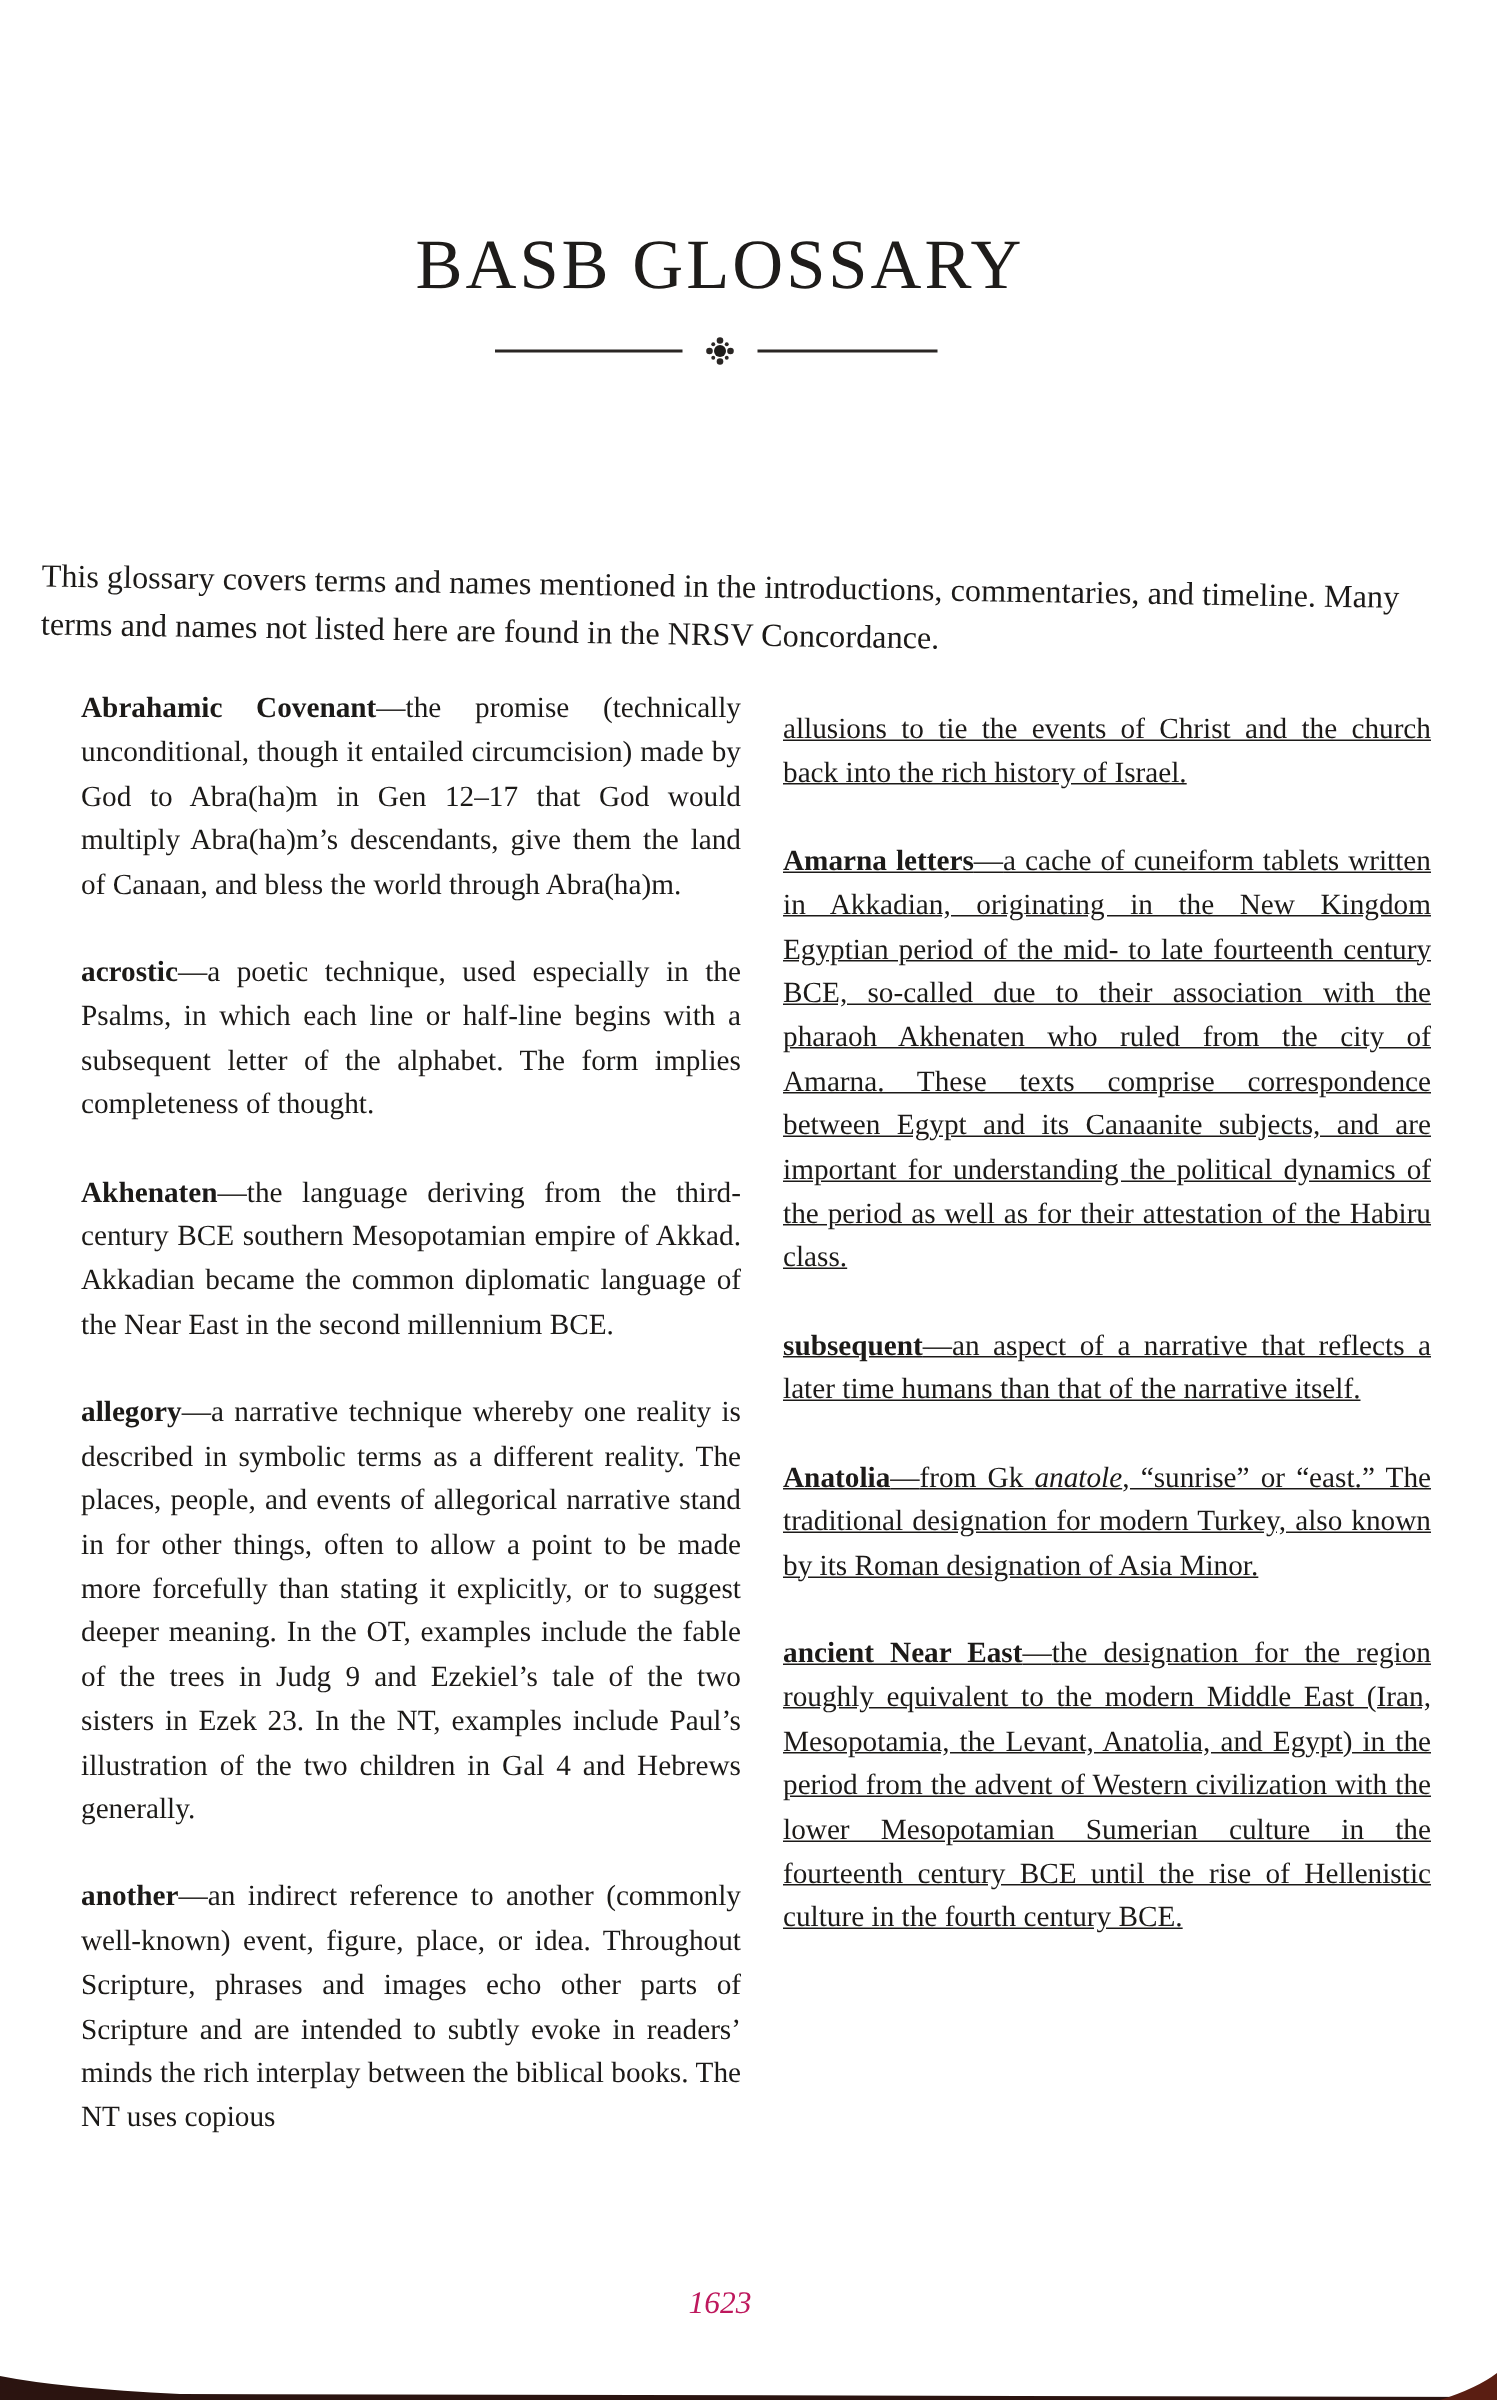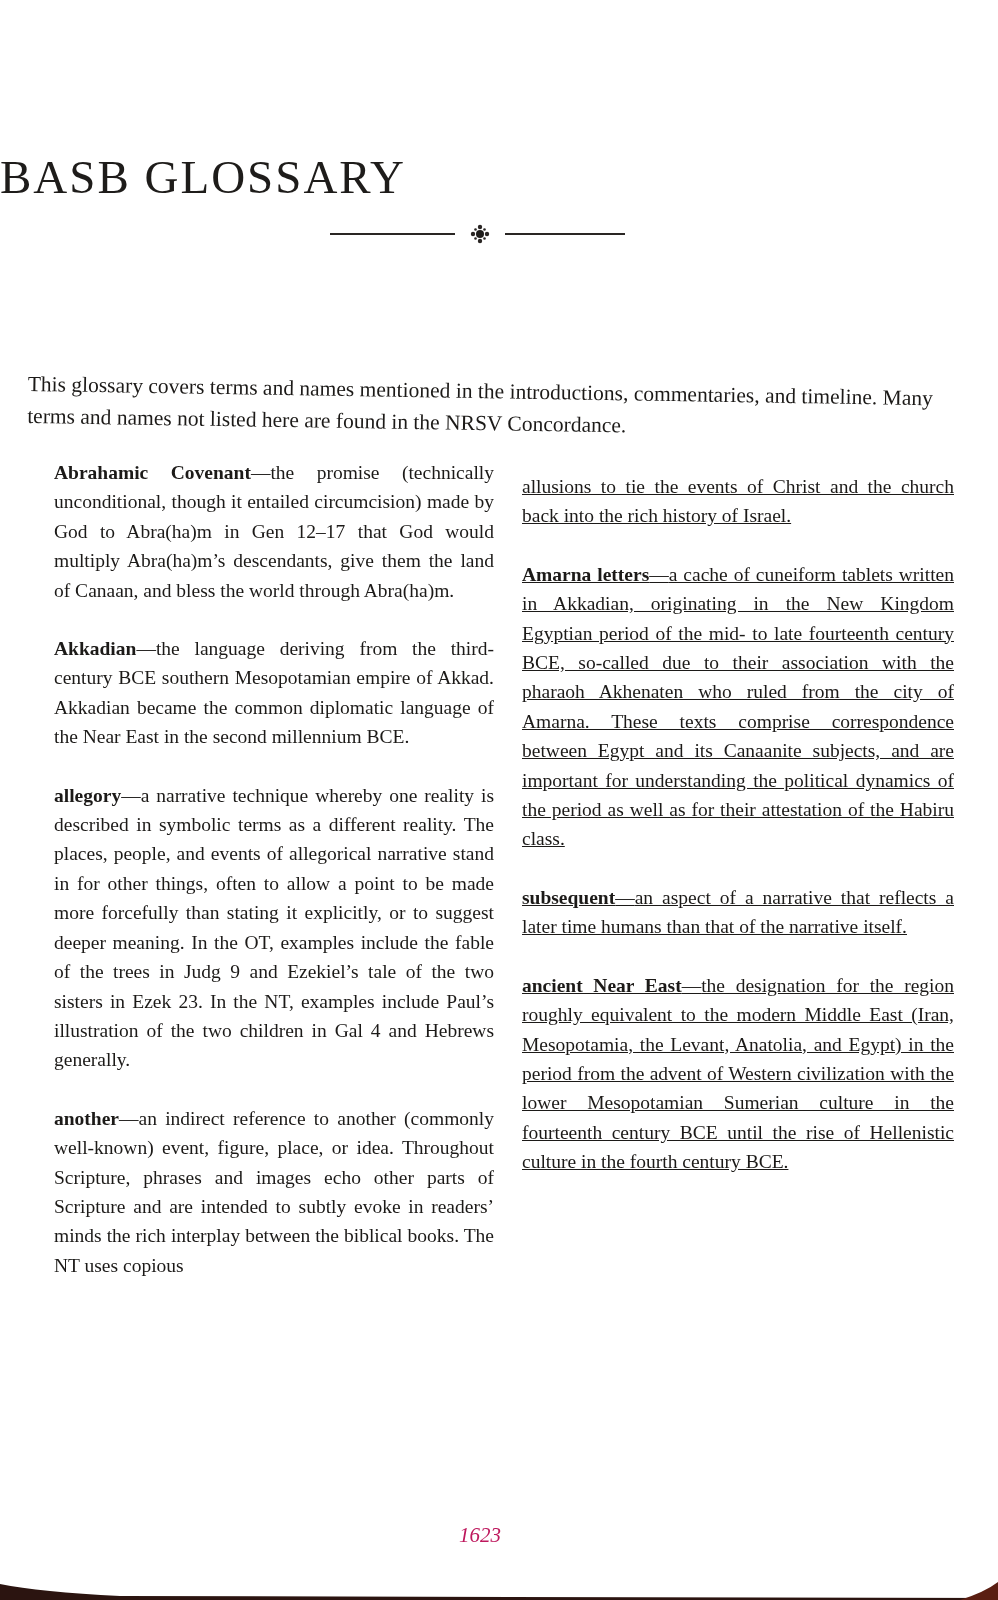--- a/index.html
+++ b/index.html
@@ -19,21 +19,21 @@
       position: absolute;
       left: 0; top: 0;
       width: 998px;
       height: 1600px;
     }
     .title {
       position: absolute;
       left: 0;
       width: 960px;
       top: 150px;
-      text-align: left;
+      text-align: center;
       font-size: 47px;
       letter-spacing: 2px;
       font-weight: normal;
       color: #1e1c1a;
       margin: 0;
     }
     .ornament-row {
       position: absolute;
       top: 224px;
       left: 330px;
@@ -131,39 +131,45 @@
     <div class="rule right"></div>
   </div>
 
   <p class="intro">This glossary covers terms and names mentioned in the introductions, commentaries, and timeline. Many terms and names not listed here are found in the NRSV Concordance.</p>
 
   <div class="column left">
     <p class="entry">
       <span class="term">Abrahamic Covenant</span><span>—</span><span class="def">the promise (technically unconditional, though it entailed circumcision) made by God to Abra(ha)m in Gen 12–17 that God would multiply Abra(ha)m’s descendants, give them the land of Canaan, and bless the world through Abra(ha)m.</span>
     </p>
     <p class="entry">
-      <span class="term">Akkadian</span><span>—</span><span class="def">the language deriving from the third-century BCE southern Mesopotamian empire of Akkad. Akkadian became the common diplomatic language of the Near East in the second millennium BCE.</span>
+      <span class="term">acrostic</span><span>—</span><span class="def">a poetic technique, used especially in the Psalms, in which each line or half-line begins with a subsequent letter of the alphabet. The form implies completeness of thought.</span>
+    </p>
+    <p class="entry">
+      <span class="term">Akhenaten</span><span>—</span><span class="def">the language deriving from the third-century BCE southern Mesopotamian empire of Akkad. Akkadian became the common diplomatic language of the Near East in the second millennium BCE.</span>
     </p>
     <p class="entry">
       <span class="term">allegory</span><span>—</span><span class="def">a narrative technique whereby one reality is described in symbolic terms as a different reality. The places, people, and events of allegorical narrative stand in for other things, often to allow a point to be made more forcefully than stating it explicitly, or to suggest deeper meaning. In the OT, examples include the fable of the trees in Judg 9 and Ezekiel’s tale of the two sisters in Ezek 23. In the NT, examples include Paul’s illustration of the two children in Gal 4 and Hebrews generally.</span>
     </p>
     <p class="entry">
       <span class="term">another</span><span>—</span><span class="def">an indirect reference to another (commonly well-known) event, figure, place, or idea. Throughout Scripture, phrases and images echo other parts of Scripture and are intended to subtly evoke in readers’ minds the rich interplay between the biblical books. The NT uses copious</span>
     </p>
   </div>
 
   <div class="column right">
     <p class="continuation">allusions to tie the events of Christ and the church back into the rich history of Israel.</p>
     <p class="entry">
       <span class="term">Amarna letters</span><span>—</span><span class="def">a cache of cuneiform tablets written in Akkadian, originating in the New Kingdom Egyptian period of the mid- to late fourteenth century BCE, so-called due to their association with the pharaoh Akhenaten who ruled from the city of Amarna. These texts comprise correspondence between Egypt and its Canaanite subjects, and are important for understanding the political dynamics of the period as well as for their attestation of the Habiru class.</span>
     </p>
     <p class="entry">
       <span class="term">subsequent</span><span>—</span><span class="def">an aspect of a narrative that reflects a later time humans than that of the narrative itself.</span>
     </p>
     <p class="entry">
+      <span class="term">Anatolia</span><span>—</span><span class="def"><span>from Gk </span><em>anatole</em><span>, “sunrise” or “east.” The traditional designation for modern Turkey, also known by its Roman designation of Asia Minor.</span></span>
+    </p>
+    <p class="entry">
       <span class="term">ancient Near East</span><span>—</span><span class="def">the designation for the region roughly equivalent to the modern Middle East (Iran, Mesopotamia, the Levant, Anatolia, and Egypt) in the period from the advent of Western civilization with the lower Mesopotamian Sumerian culture in the fourteenth century BCE until the rise of Hellenistic culture in the fourth century BCE.</span>
     </p>
   </div>
 
   <div class="page-number">1623</div>
 
   <svg class="bottom-edge" viewBox="0 0 998 18" preserveAspectRatio="none">
     <path d="M0,2 Q40,10 120,14 L998,16 L998,18 L0,18 Z" fill="#2b1410"></path>
     <path d="M960,18 Q985,10 998,0 L998,18 Z" fill="#5a1e12"></path>
   </svg>

